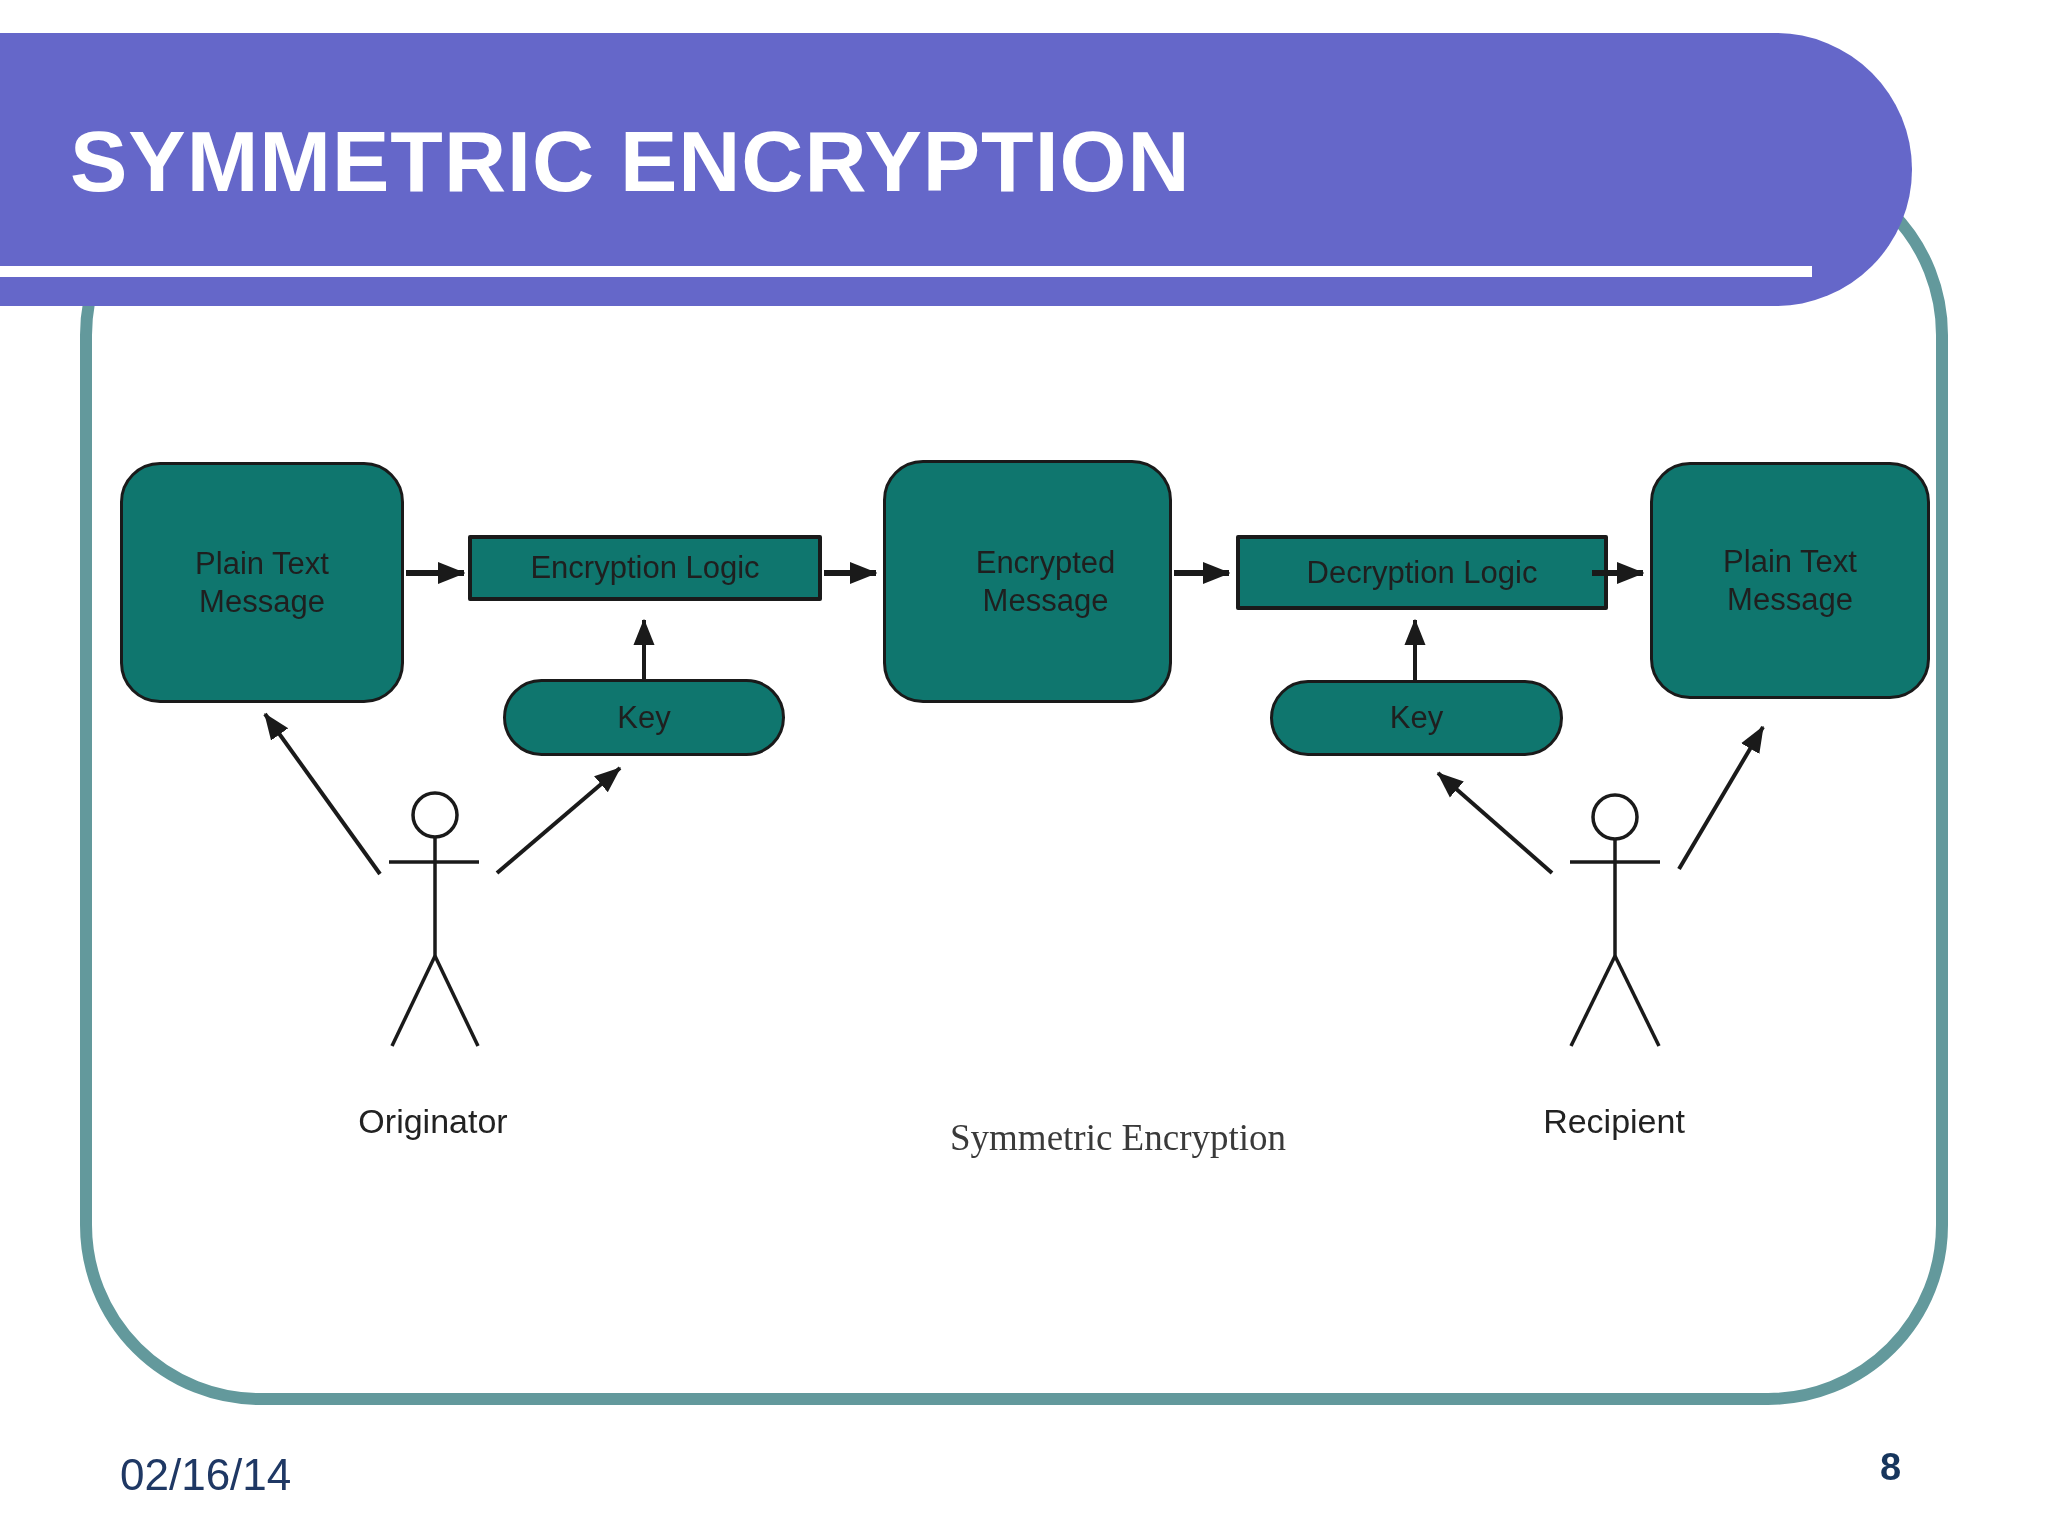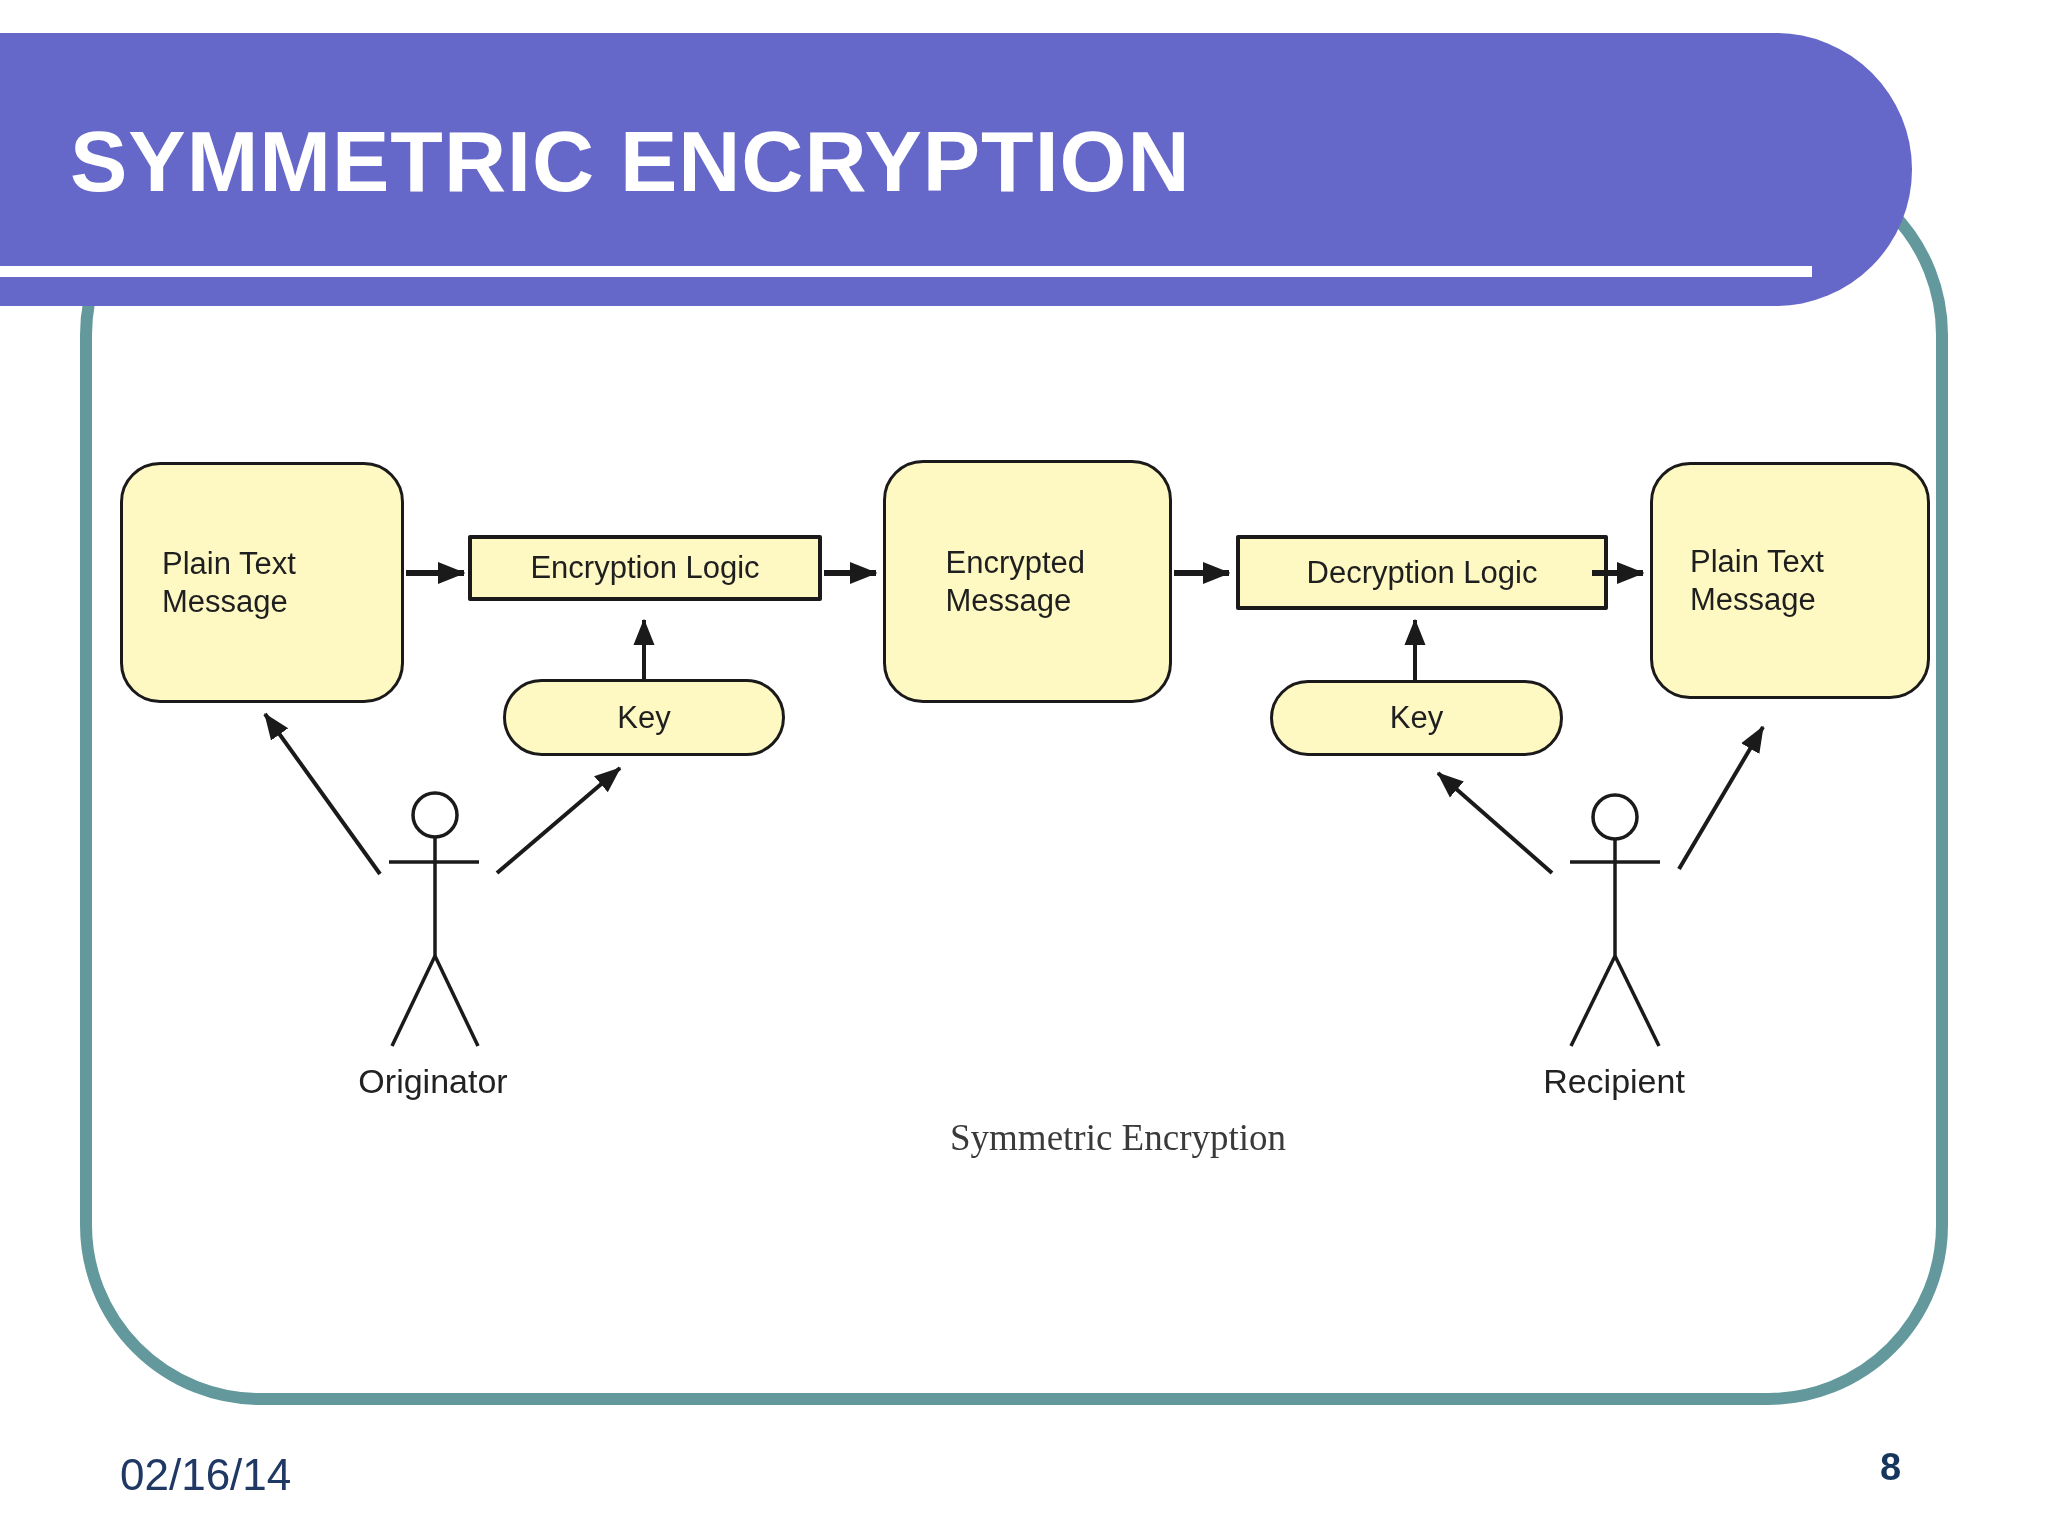--- a/index.html
+++ b/index.html
@@ -22,35 +22,35 @@
     position:absolute;left:0;top:266px;width:1812px;height:11px;
     background:#ffffff;z-index:3;
   }
   .title{
     position:absolute;left:70px;top:118px;z-index:4;
     font-size:86px;line-height:86px;font-weight:bold;color:#ffffff;
     letter-spacing:1px;white-space:nowrap;
   }
   
   .dbox{
-    position:absolute;box-sizing:border-box;background:#fef9c3;
+    position:absolute;box-sizing:border-box;background:#0f766e;
     border:3px solid #1a1a1a;z-index:5;
     display:flex;align-items:center;justify-content:center;
-    color:#1f1f1f;font-size:31px;line-height:38px;text-align:left;
+    color:#1f1f1f;font-size:31px;line-height:38px;text-align:center;
   }
   .rounded{border-radius:40px;}
   .logic{border-width:4px;border-radius:2px;}
   .stadium{border-radius:39px;}
   .wrap-label{width:200px;}
   
   .links{position:absolute;left:0;top:0;z-index:6;}
   
   .actor-label{
     position:absolute;z-index:5;color:#222222;font-size:34px;
-    white-space:nowrap;transform:translateX(-50%);
+    white-space:nowrap;transform:translateX(-50%);margin-top:40px;
   }
   .caption{
     position:absolute;left:950px;top:1116px;z-index:5;
     font-family:"Liberation Serif",serif;font-size:37px;color:#3a3a3a;
     white-space:nowrap;
   }
   .footer-date{
     position:absolute;left:120px;top:1450px;z-index:4;
     font-size:44px;color:#1F3864;white-space:nowrap;
   }

